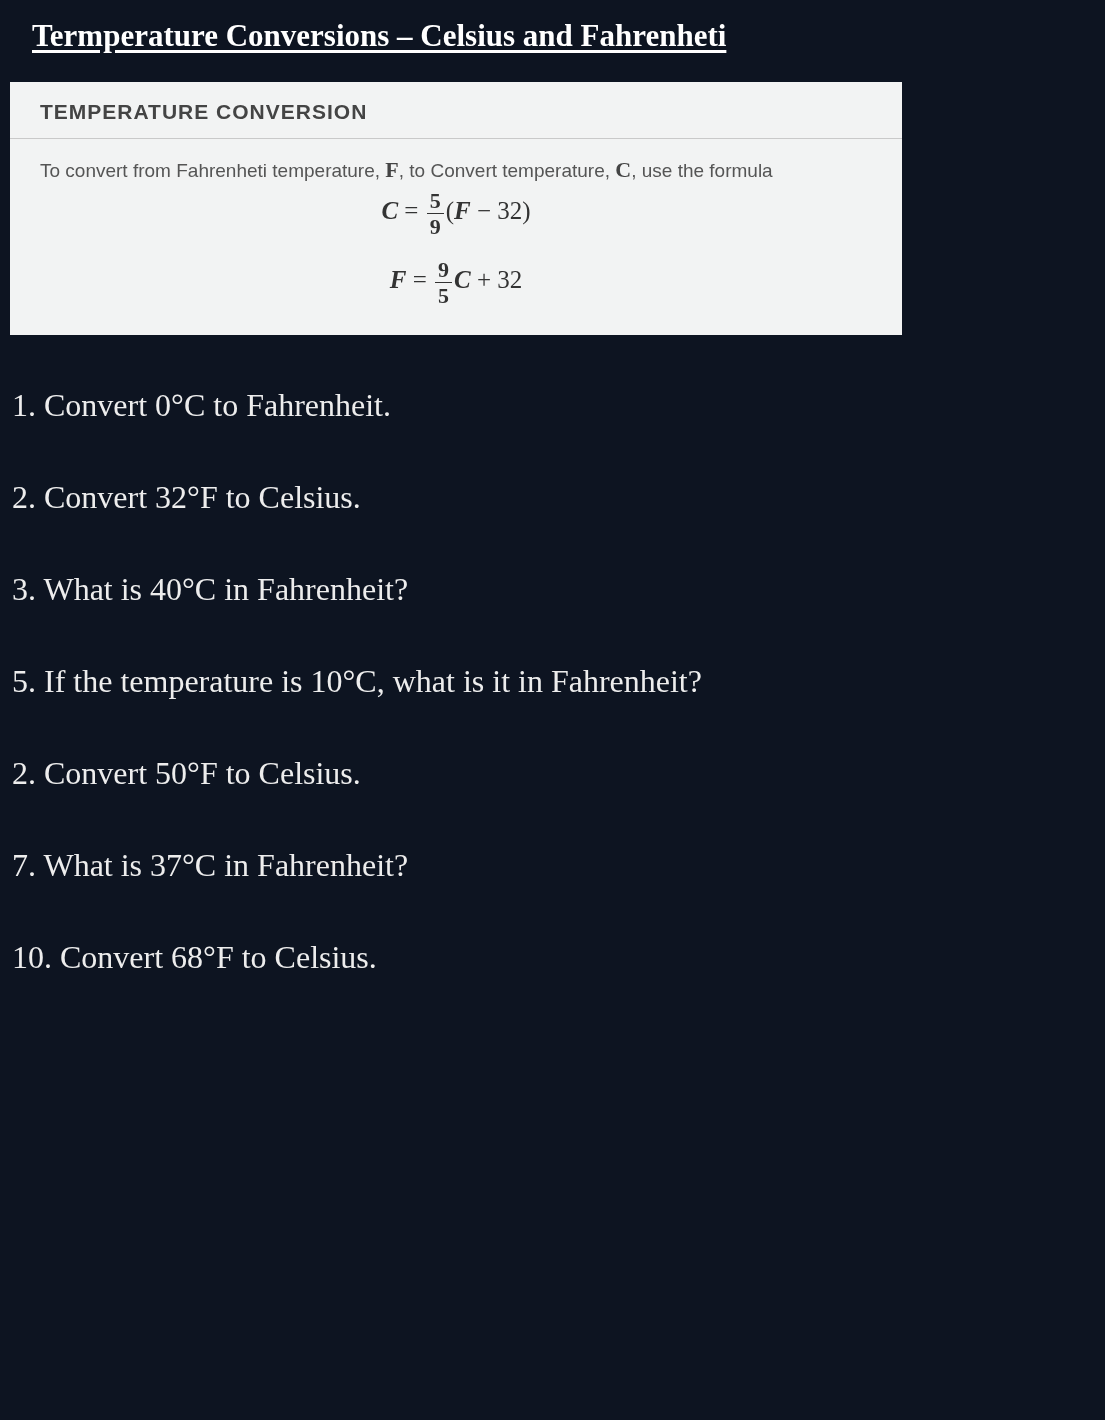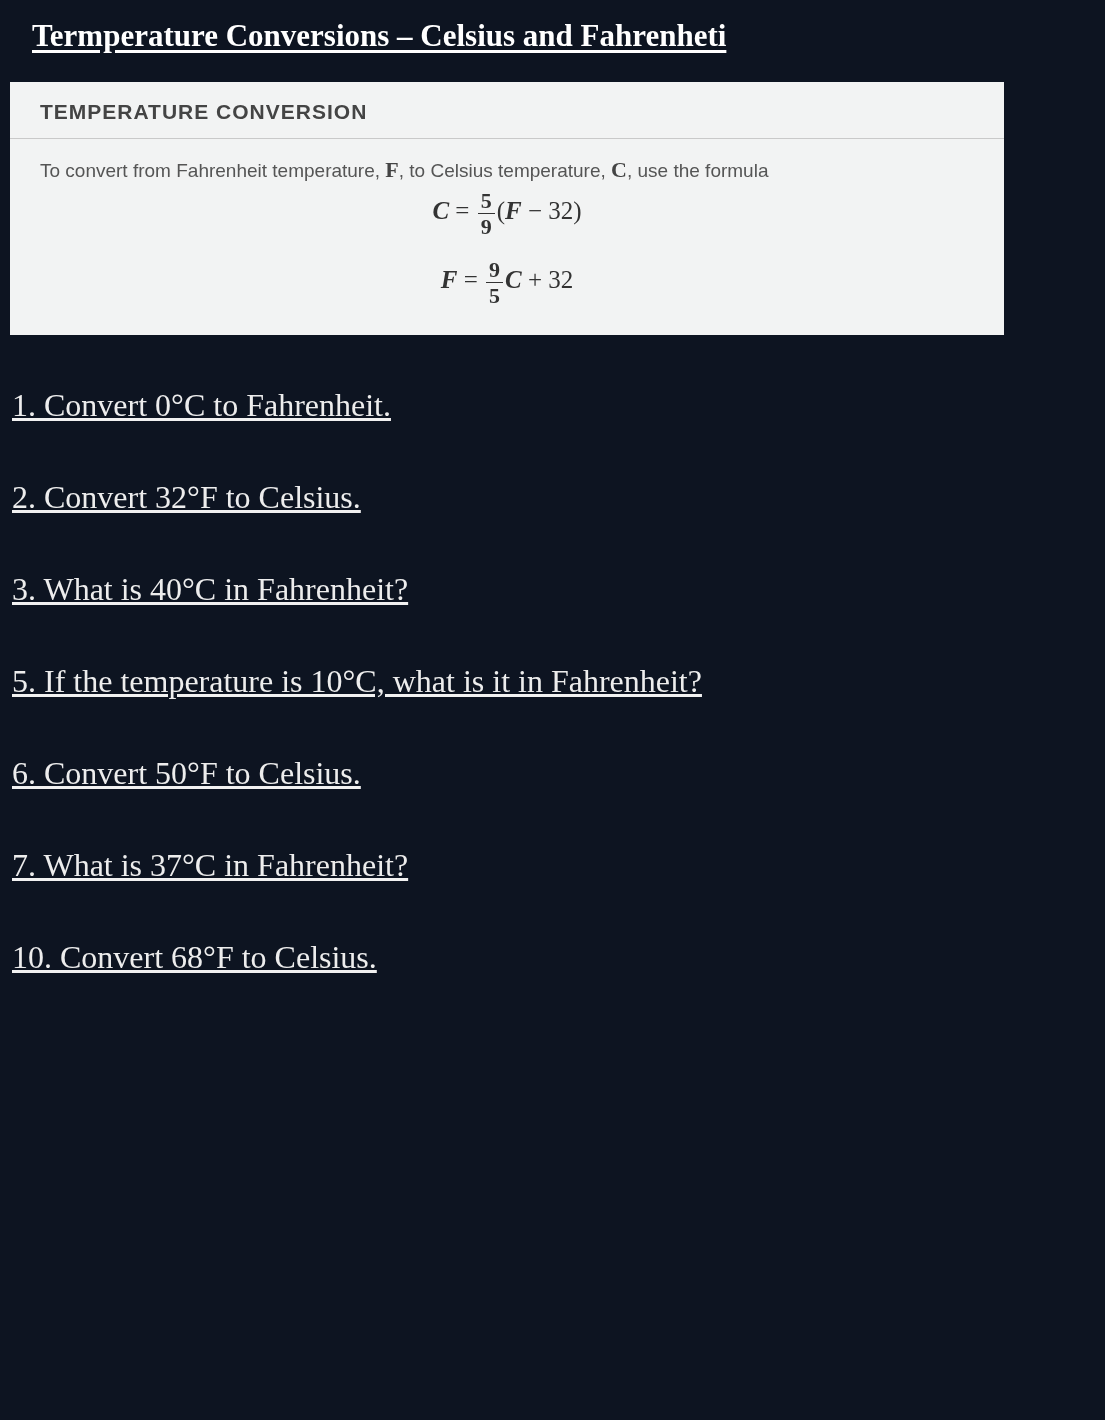--- a/index.html
+++ b/index.html
@@ -22,21 +22,21 @@
     text-decoration: underline;
     text-underline-offset: 4px;
     color: #ffffff;
     margin: 0 0 28px 22px;
   }
 
   
   .info-box {
     background: #f2f3f3;
     color: #4f4f4f;
-    width: 994px;
+    width: 892px;
     margin: 0 0 50px 0;
     padding: 18px 30px 28px 30px;
     font-family: Arial, Helvetica, sans-serif;
     box-sizing: border-box;
   }
   .info-box-header {
     font-size: 21px;
     font-weight: bold;
     letter-spacing: 1px;
     color: #444444;
@@ -88,21 +88,20 @@
   }
   .frac .den {
     display: block;
     padding: 1px 3px 0 3px;
     line-height: 1.05;
   }
 
   
   .questions {
     padding-left: 2px;
-    text-decoration: underline;
   }
   .question {
     font-size: 32px;
     color: #ededed;
     margin-bottom: 52px;
     line-height: 1.25;
   }
   .question:last-child {
     margin-bottom: 0;
   }
@@ -110,34 +109,34 @@
 </head>
 <body>
 
 <div class="page-title">Termperature Conversions – Celsius and Fahrenheti</div>
 
 <div class="info-box">
   <div class="info-box-header">TEMPERATURE CONVERSION</div>
   <hr class="info-box-divider">
 
   <div class="info-box-line">
-    <span>To convert from Fahrenheit temperature, </span><span class="mvar">F</span><span>, to Celsius temperature, </span><span class="mvar">C</span><span>, use the formula</span>
+    <span>To convert from Fahrenheti temperature, </span><span class="mvar">F</span><span>, to Convert temperature, </span><span class="mvar">C</span><span>, use the formula</span>
   </div>
 
   <div class="formula">
     <span class="mvar">C</span><span> = </span><span class="frac"><span class="num">5</span><span class="den">9</span></span><span>(</span><span class="mvar">F</span><span> − 32)</span>
   </div>
 
 
   <div class="formula" style="margin-bottom:0;">
     <span class="mvar">F</span><span> = </span><span class="frac"><span class="num">9</span><span class="den">5</span></span><span class="mvar">C</span><span> + 32</span>
   </div>
 </div>
 
 <div class="questions">
   <div class="question">1. Convert 0°C to Fahrenheit.</div>
   <div class="question">2. Convert 32°F to Celsius.</div>
   <div class="question">3. What is 40°C in Fahrenheit?</div>
   <div class="question">5. If the temperature is 10°C, what is it in Fahrenheit?</div>
-  <div class="question">6. Convert 50°F to Celsius.</div>
+  <div class="question">2. Convert 50°F to Celsius.</div>
   <div class="question">7. What is 37°C in Fahrenheit?</div>
   <div class="question">10. Convert 68°F to Celsius.</div>
 </div>
 
 </body></html>

